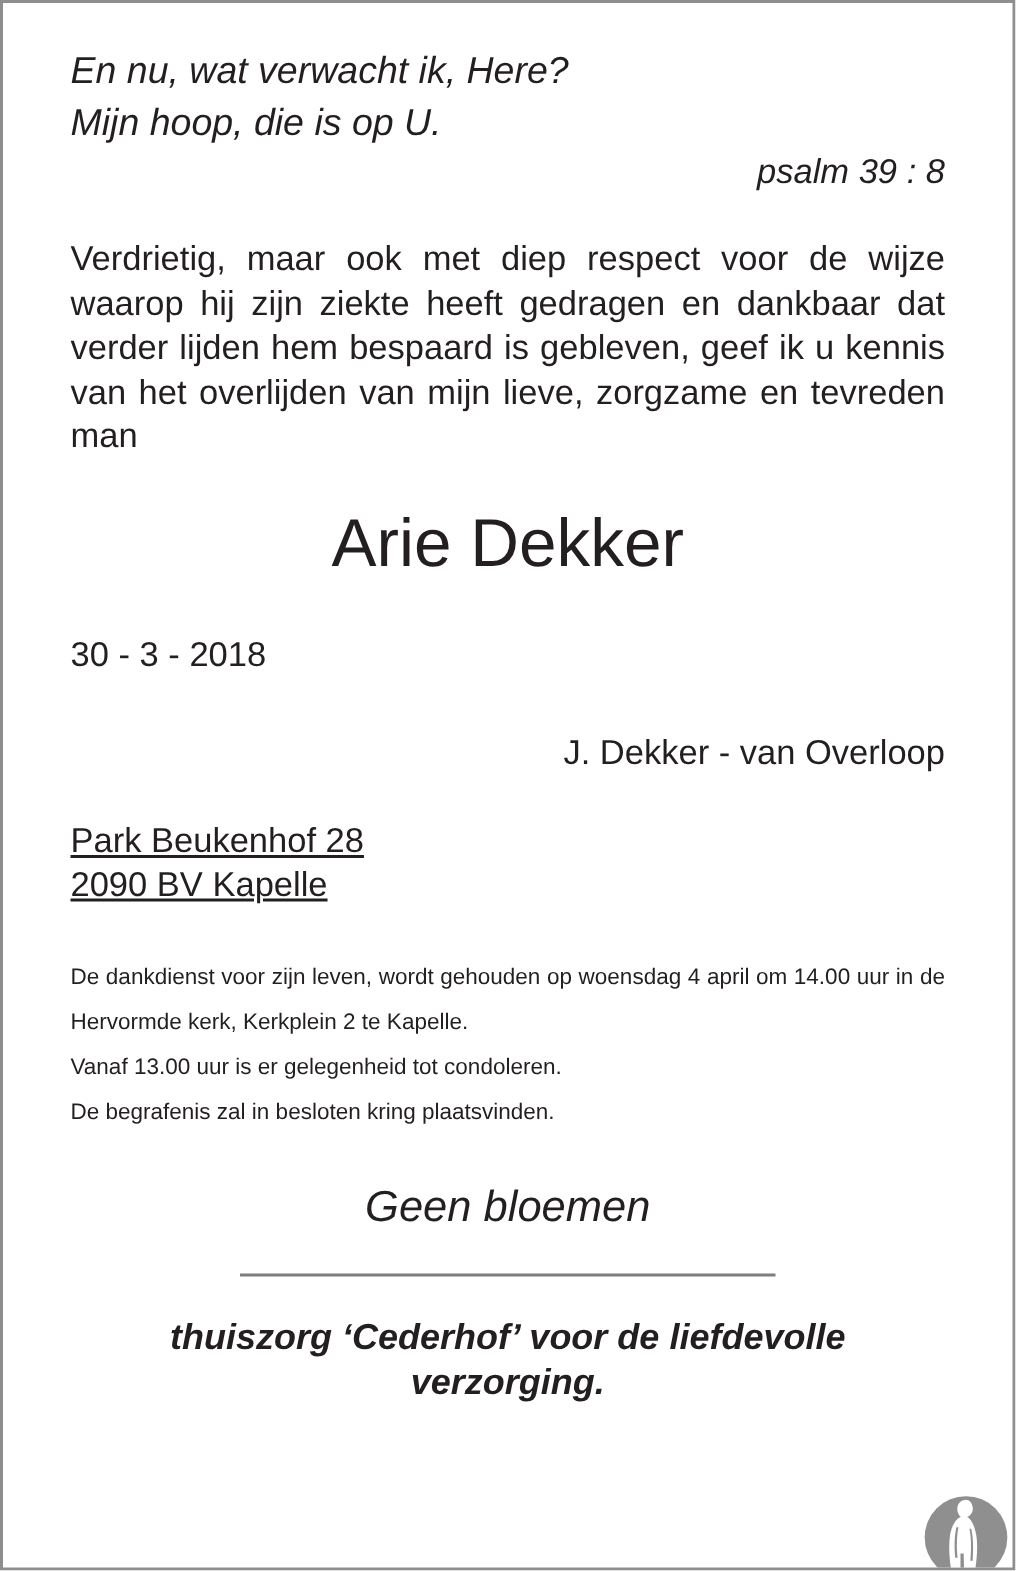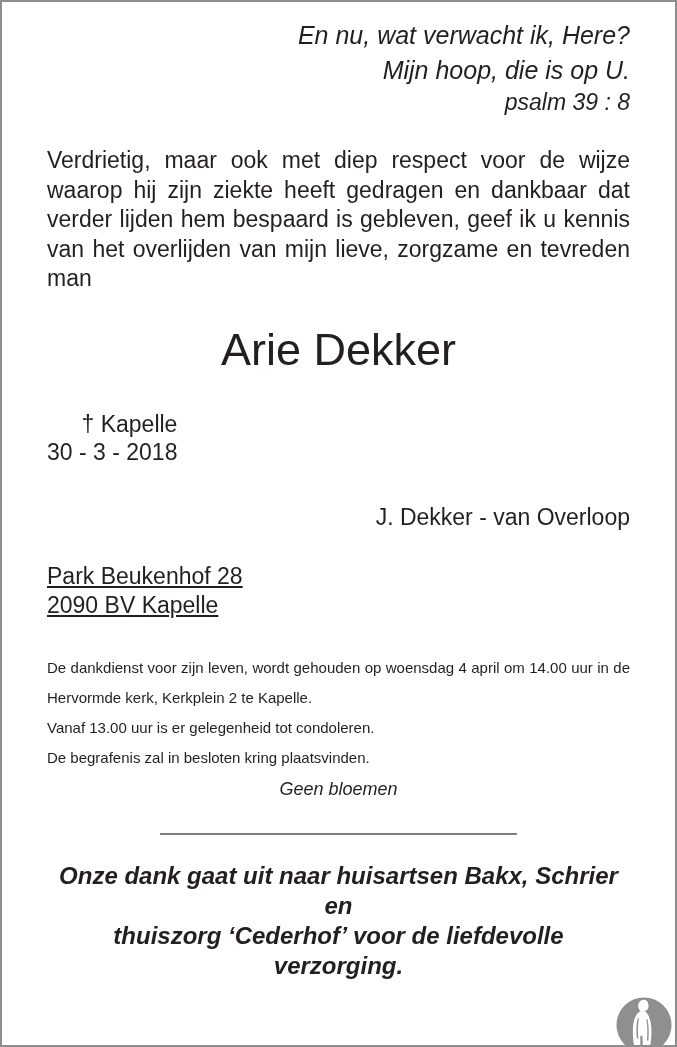--- a/index.html
+++ b/index.html
@@ -10,22 +10,22 @@
     box-sizing: border-box;
     border: 2px solid #8e8e8e;
     background: #ffffff;
     overflow: hidden;
     color: #231f20;
     font-family: "Liberation Sans", sans-serif;
   }
   .inner { padding: 0 45px; }
 
   .quote {
-    margin-top: 16px;
-    text-align: right;
+    margin-top: 28px;
+    text-align: left;
     font-style: italic;
     font-size: 25px;
     line-height: 35px;
   }
   .quote-ref {
     margin-top: 0;
     text-align: right;
     font-style: italic;
     font-size: 23px;
     line-height: 28px;
@@ -70,23 +70,24 @@
   }
 
   .service {
     margin-top: 33px;
     font-size: 15px;
     line-height: 30px;
   }
   .service .justified { text-align: justify; }
 
   .flowers {
+    margin-top: 32px;
     text-align: center;
     font-style: italic;
-    font-size: 18px;
+    font-size: 29px;
     line-height: 32px;
   }
 
   .divider {
     margin: 28px auto 0 auto;
     width: 357px;
     height: 2px;
     border: 0;
     background: #7f7f7f;
   }
@@ -119,21 +120,20 @@
       <div>Mijn hoop, die is op U.</div>
     </div>
     <div class="quote-ref">psalm 39 : 8</div>
 
     <p class="announcement">Verdrietig, maar ook met diep respect voor de wijze waarop hij zijn ziekte heeft gedragen en dankbaar dat verder lijden hem bespaard is gebleven, geef ik u kennis van het overlijden van mijn lieve, zorgzame en tevreden man</p>
 
     <h1 class="deceased-name">Arie Dekker</h1>
 
     <div class="dates-row">
       <div class="death-col">
-        <div><span>†</span> <span>Kapelle</span></div>
         <div>30 - 3 - 2018</div>
       </div>
     </div>
 
     <div class="relative-name">J. Dekker - van Overloop</div>
 
     <div class="address">
       <div>Park Beukenhof 28</div>
       <div>2090 BV Kapelle</div>
     </div>
@@ -142,21 +142,20 @@
       <div class="justified">De dankdienst voor zijn leven, wordt gehouden op woensdag 4 april om 14.00 uur in de Hervormde kerk, Kerkplein 2 te Kapelle.</div>
       <div>Vanaf 13.00 uur is er gelegenheid tot condoleren.</div>
       <div>De begrafenis zal in besloten kring plaatsvinden.</div>
     </div>
 
     <div class="flowers">Geen bloemen</div>
 
     <hr class="divider">
 
     <div class="thanks">
-      <div>Onze dank gaat uit naar huisartsen Bakx, Schrier en</div>
       <div>thuiszorg ‘Cederhof’ voor de liefdevolle verzorging.</div>
     </div>
 
   </div>
 
   <svg class="logo" viewBox="0 0 60 60" xmlns="http://www.w3.org/2000/svg" aria-hidden="true">
     <circle cx="30" cy="30" r="28.5" fill="#8f8f8f"></circle>
     <path fill="#ffffff" d="M30 4
       C 26.5 4 24 6.8 24 10.3
       C 24 12.6 25 14.6 26.4 15.7

